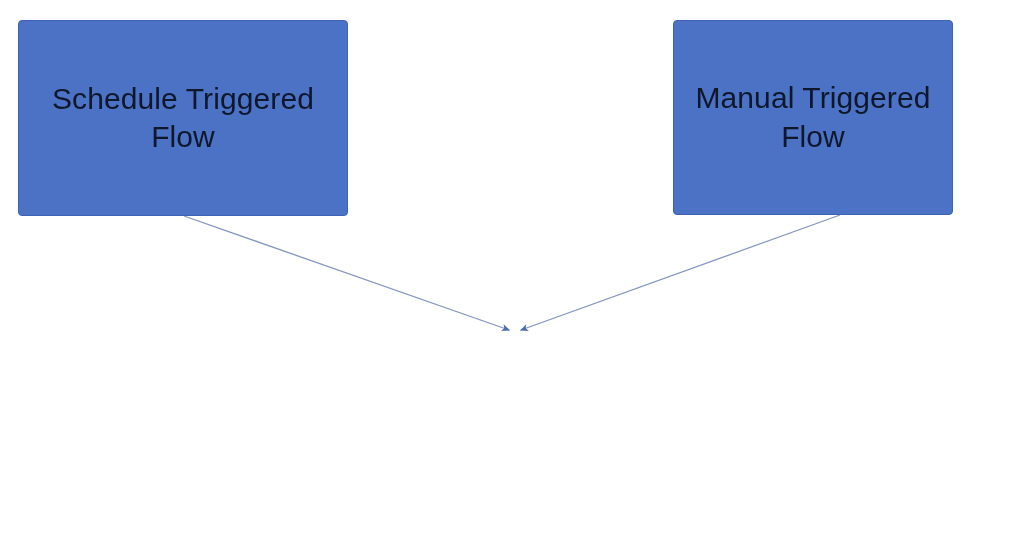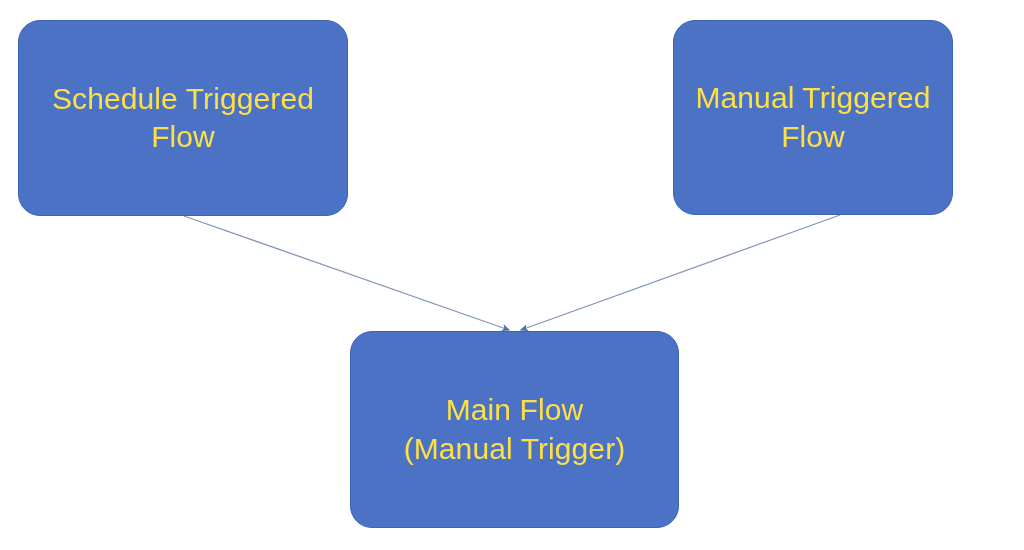--- a/index.html
+++ b/index.html
@@ -23,26 +23,26 @@
     top: 0;
     width: 1024px;
     height: 550px;
     pointer-events: none;
   }
   .node {
     position: absolute;
     box-sizing: border-box;
     background: #4B72C4;
     border: 1px solid #3C63B4;
-    border-radius: 22px;
+    border-radius: 4px;
     display: flex;
     align-items: center;
     justify-content: center;
     text-align: center;
-    color: #fde047;
+    color: #0f172a;
     line-height: 1.28;
   }
   .node-label {
     display: block;
     width: 100%;
     padding: 0 10px;
     box-sizing: border-box;
     white-space: pre-line;
     font-size: 30px;
     font-weight: 400;
@@ -85,18 +85,14 @@
   <div class="node" id="node-schedule">
     <span class="node-label">Schedule Triggered
 Flow</span>
   </div>
 
   <div class="node" id="node-manual">
     <span class="node-label">Manual Triggered
 Flow</span>
   </div>
 
-  <div class="node" id="node-main">
-    <span class="node-label">Main Flow
-(Manual Trigger)</span>
-  </div>
 
 </div>
 
 </body></html>

